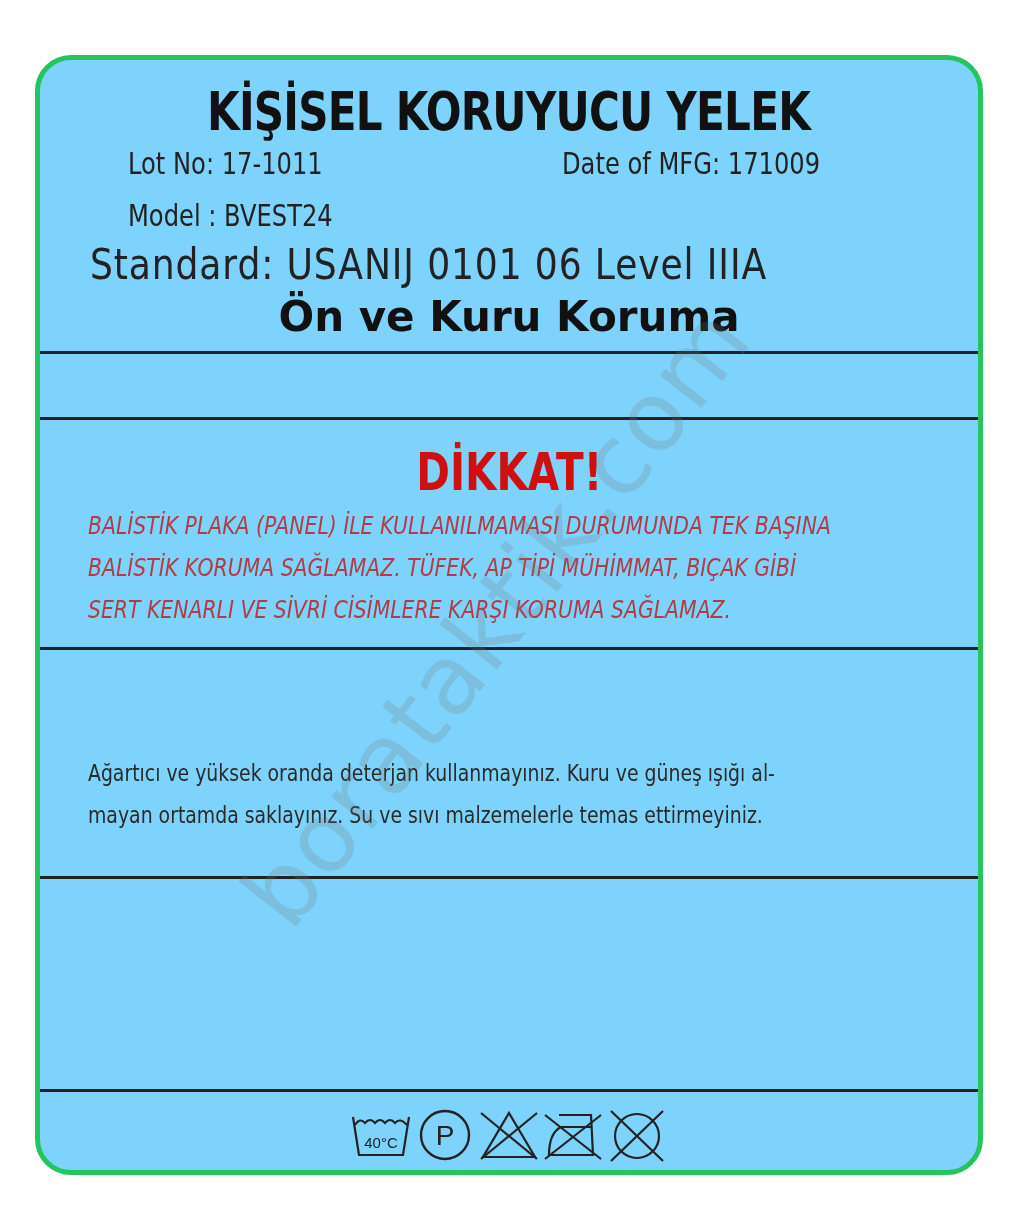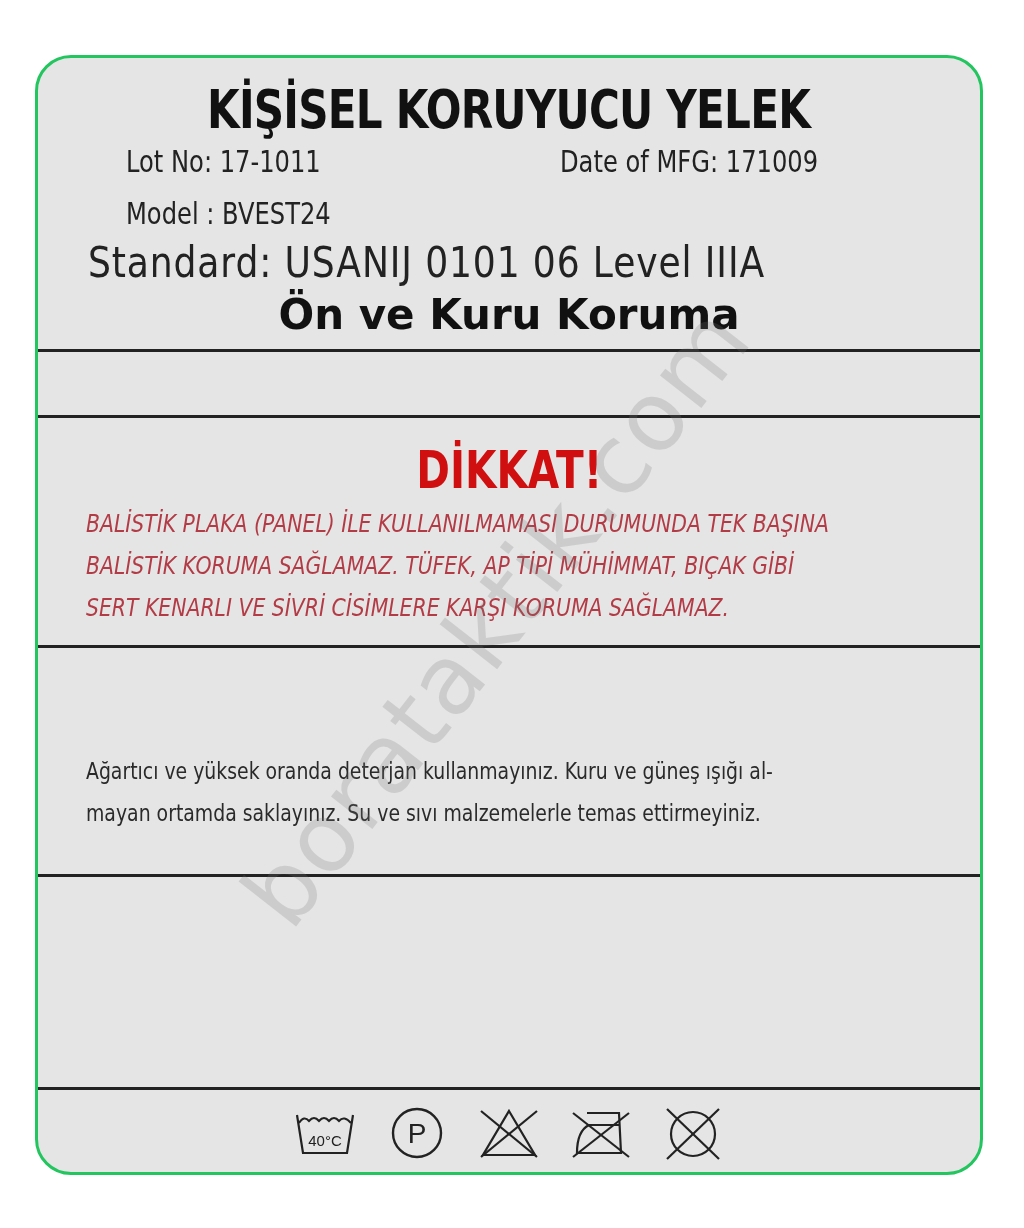--- a/index.html
+++ b/index.html
@@ -13,23 +13,23 @@
     position: relative;
     overflow: hidden;
     font-family: "DejaVu Sans Condensed", "Liberation Sans Narrow", "DejaVu Sans", sans-serif;
   }
   .label {
     position: absolute;
     left: 35px;
     top: 55px;
     width: 948px;
     height: 1120px;
-    border: 3px solid #22c55e;
+    border: 5px solid #22c55e;
     border-radius: 36px;
-    background: #e5e5e5;
+    background: #7dd3fc;
     box-sizing: border-box;
     overflow: hidden;
   }
   .divider {
     position: absolute;
     left: 0;
     right: 0;
     height: 3px;
     background: #222;
   }
@@ -154,21 +154,20 @@
 
   .icons {
     position: absolute;
     left: 0;
     right: 0;
     top: 1040px;
     height: 70px;
     display: flex;
     justify-content: center;
     align-items: center;
-    gap: 28px;
   }
   .icon {
     width: 64px;
     height: 56px;
     display: block;
   }
 
   .watermark {
     position: absolute;
     left: 120px;

